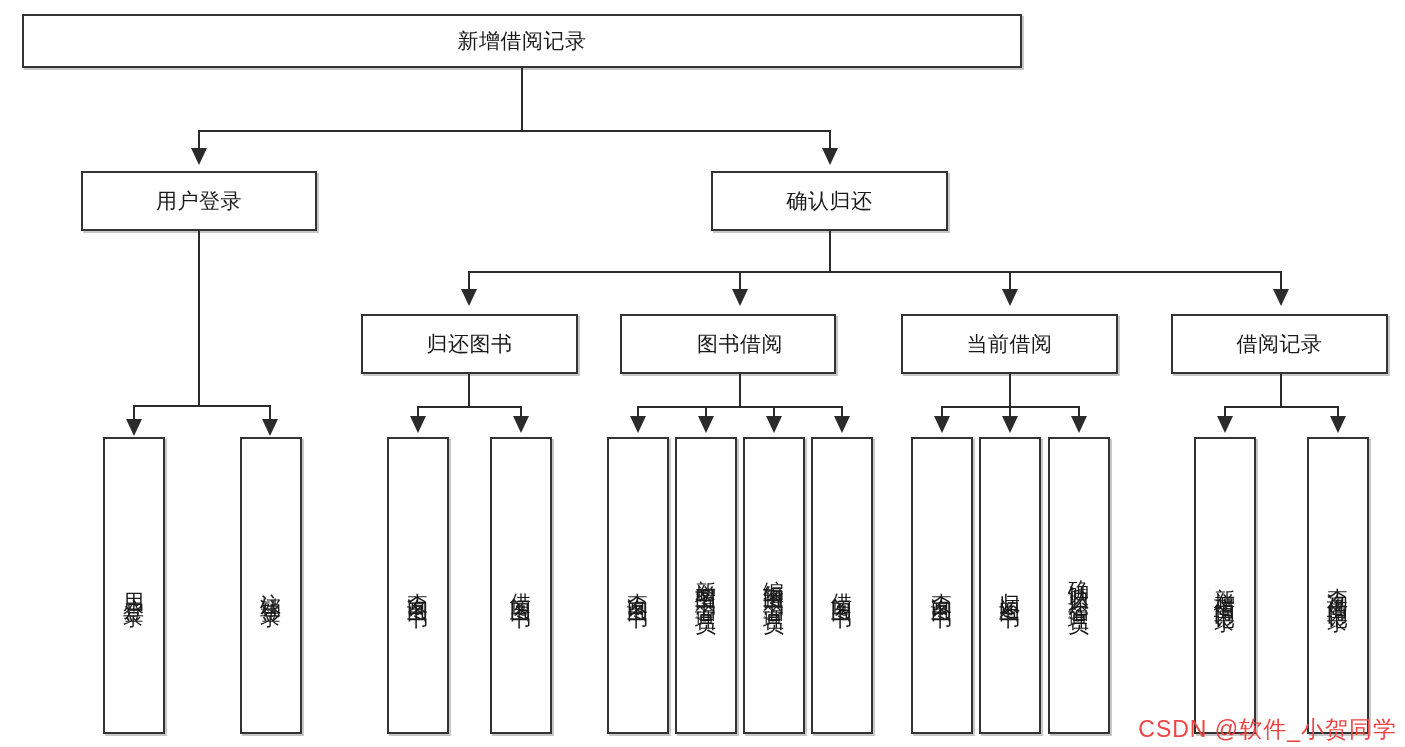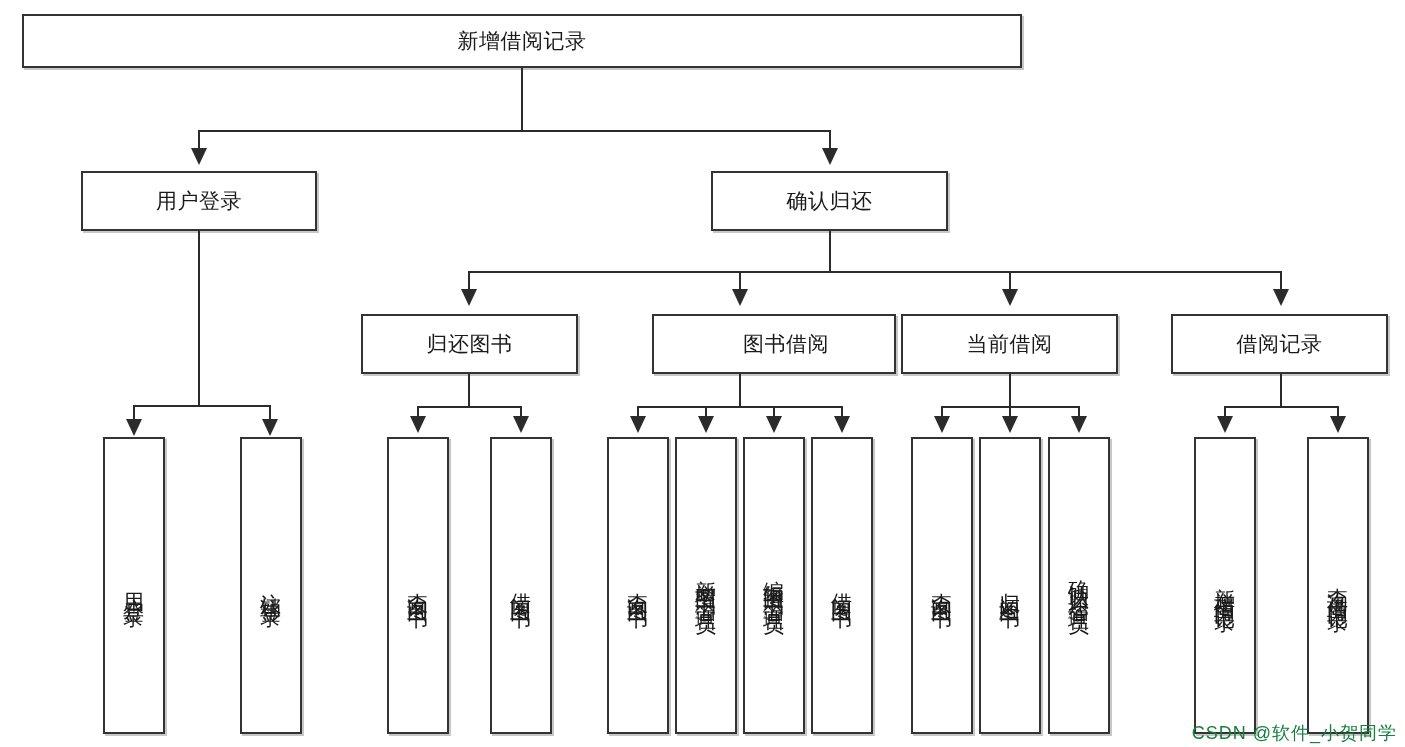--- a/index.html
+++ b/index.html
@@ -62,22 +62,22 @@
     border-left:8px solid transparent;
     border-right:8px solid transparent;
     border-top:17px solid #2b2b2b;
   }
 
   
   #watermark{
     position:absolute;
     right:8px;
     bottom:2px;
-    font-size:18px;
-    color:#15803d;
+    font-size:23px;
+    color:#ef4444;
     letter-spacing:1px;
     user-select:none;
     white-space:nowrap;
   }
 </style>
 </head>
 <body>
 
 <div id="canvas">
 
@@ -121,21 +121,21 @@
 
   <div class="ln v" style="left:1009px; top:271px; height:21px;"></div>
   <div class="arrow" style="left:1002px; top:289px;"></div>
 
   <div class="ln v" style="left:1280px; top:271px; height:21px;"></div>
   <div class="arrow" style="left:1273px; top:289px;"></div>
 
   <div class="node" style="left:361px; top:314px; width:217px; height:60px;">
     <span class="label">归还图书</span>
   </div>
-  <div class="node" style="left:652px; top:314px; width:244px; height:60px;padding-left:24px;">
+  <div class="node" style="left:620px; top:314px; width:216px; height:60px;padding-left:24px;">
     <span class="label">图书借阅</span>
   </div>
   <div class="node" style="left:901px; top:314px; width:217px; height:60px;">
     <span class="label">当前借阅</span>
   </div>
   <div class="node" style="left:1171px; top:314px; width:217px; height:60px;">
     <span class="label">借阅记录</span>
   </div>
 
   <div class="ln v" style="left:468px; top:374px; height:33px;"></div>

